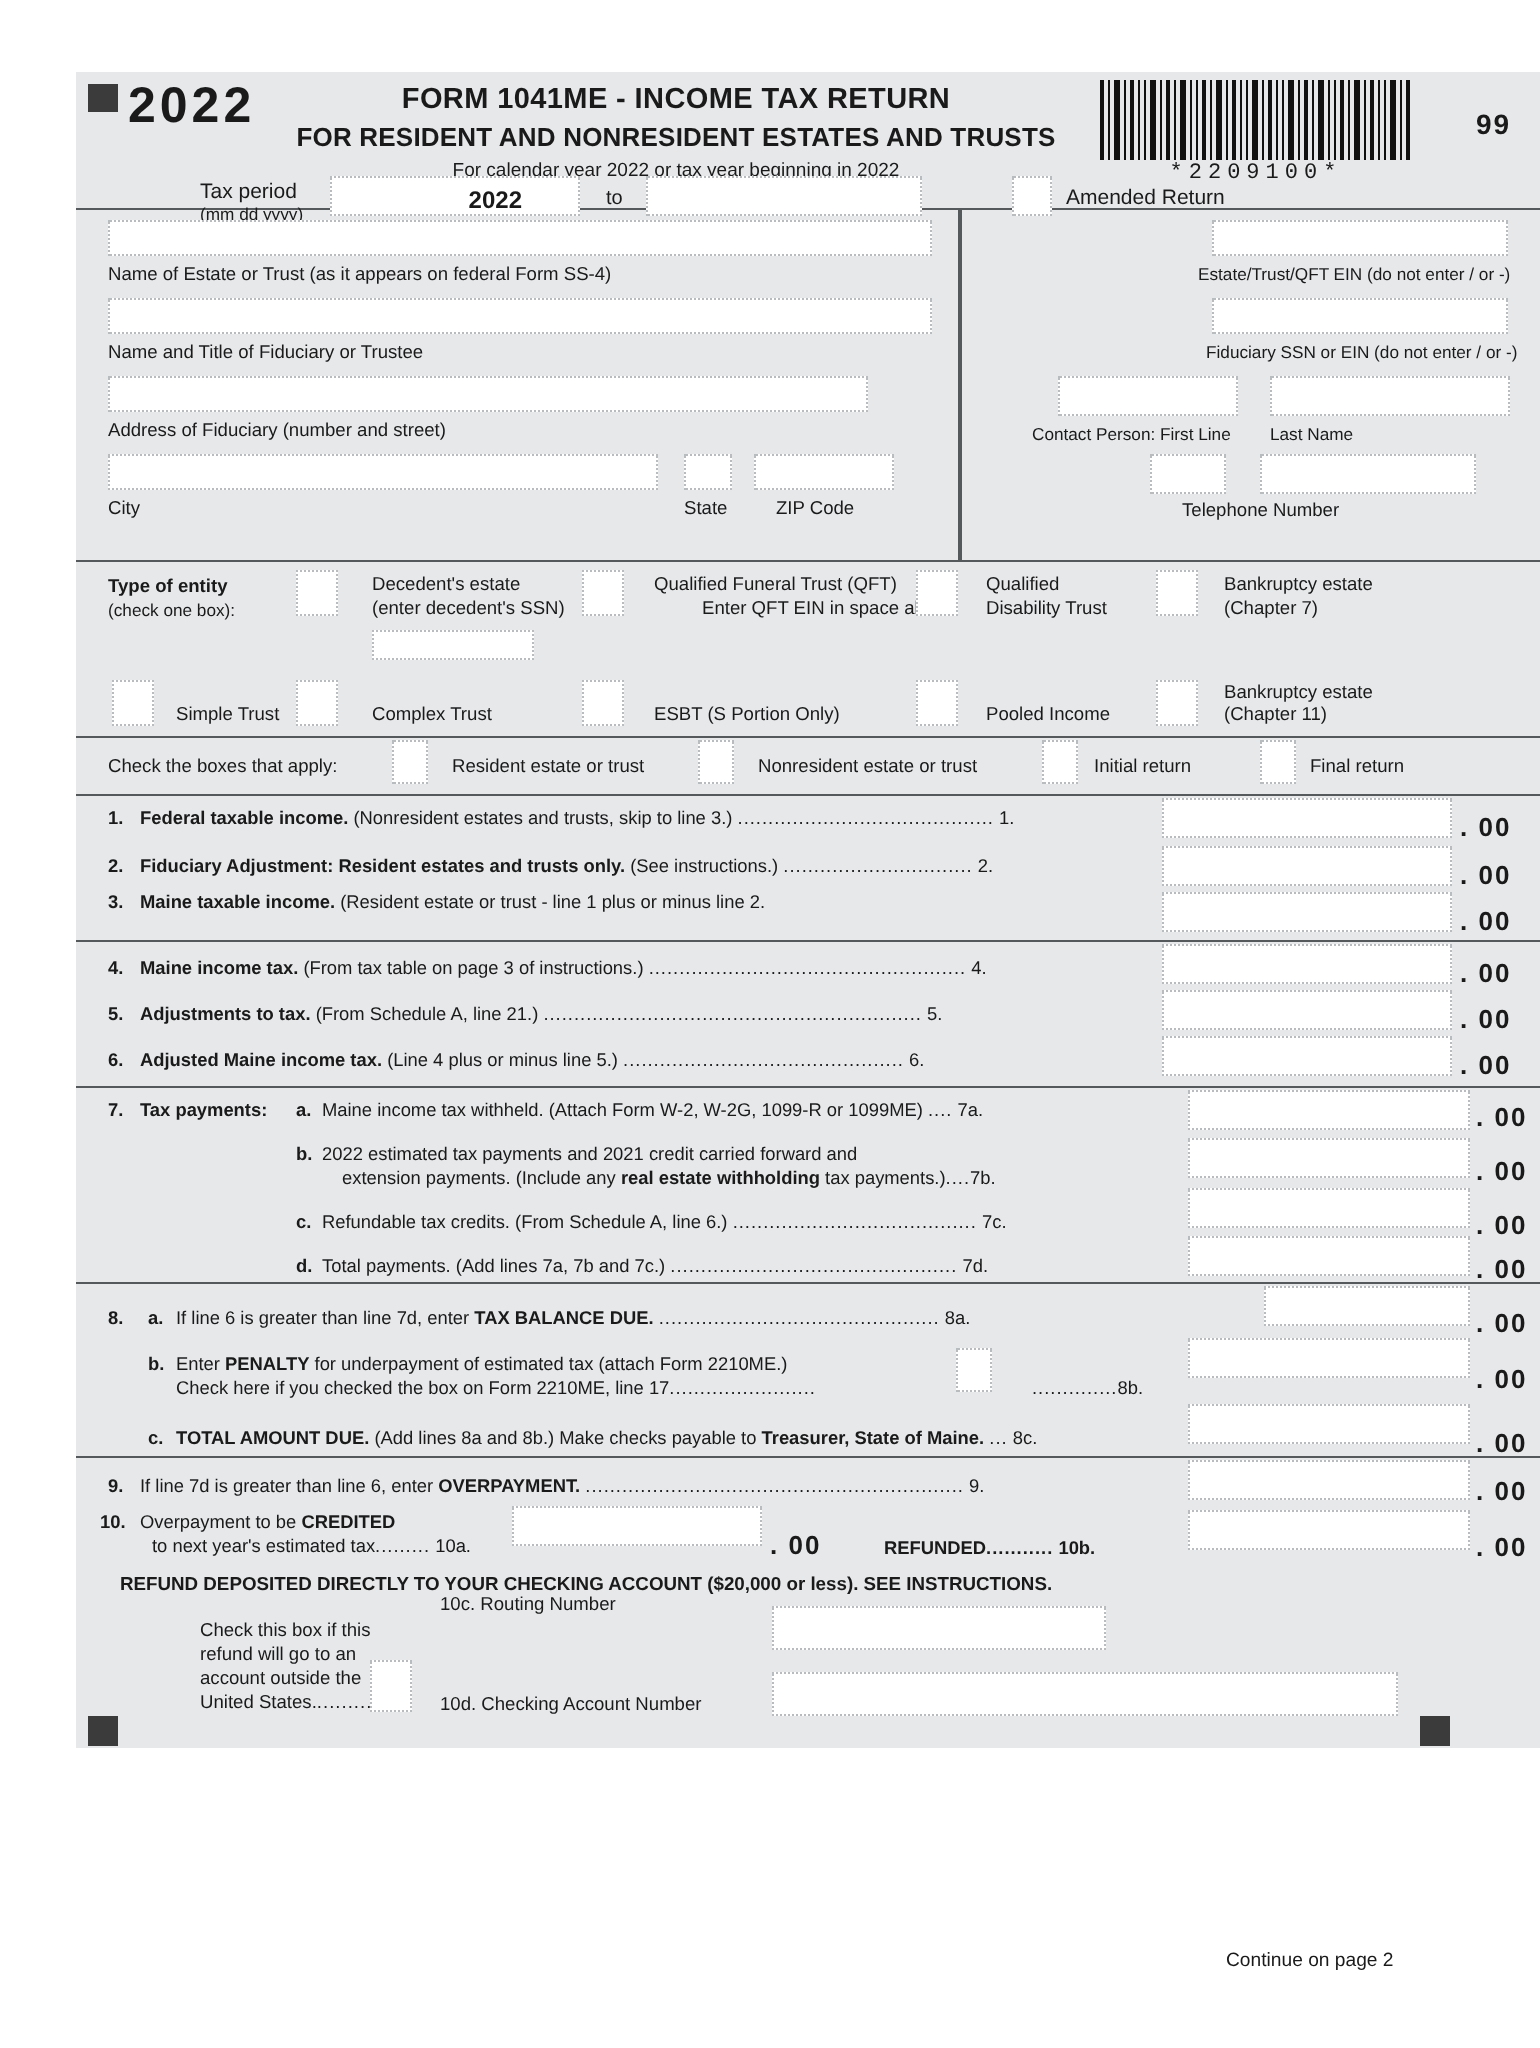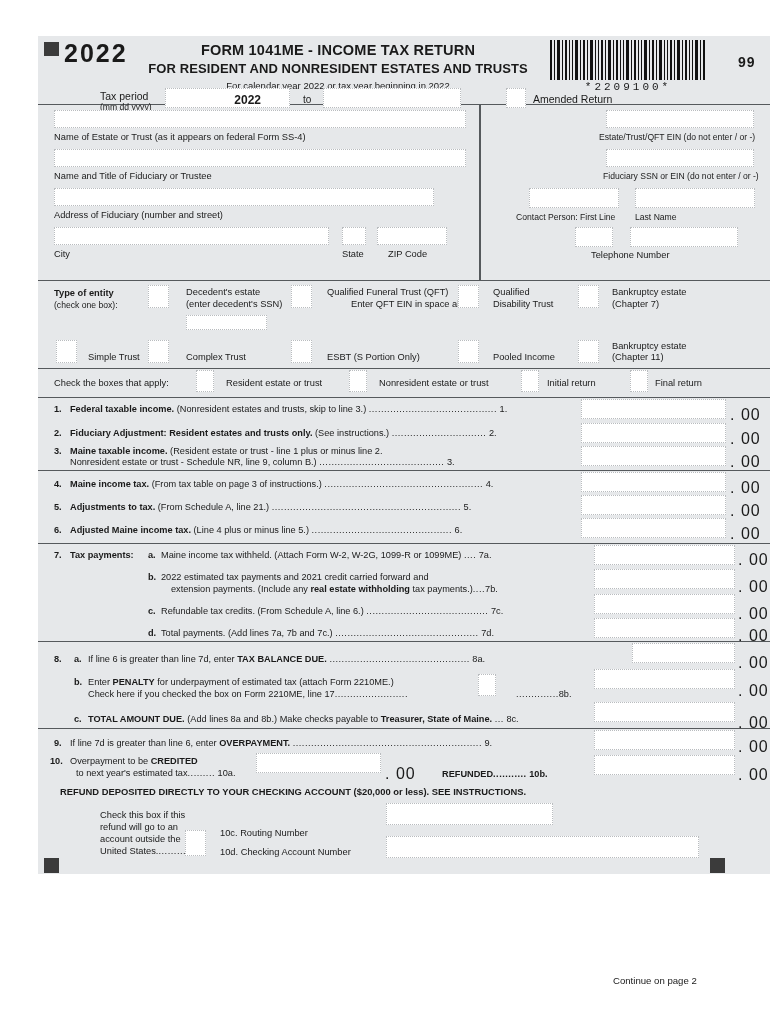--- a/index.html
+++ b/index.html
@@ -22,21 +22,21 @@
   .h2{position:absolute;left:60px;top:25px;width:480px;text-align:center;font-size:13px;font-weight:bold;letter-spacing:.1px;}
   .h3{position:absolute;left:100px;top:44px;width:400px;text-align:center;font-size:9.5px;}
   .bc{position:absolute;left:510px;top:4px;width:160px;height:40px;}
   .bcn{position:absolute;left:510px;top:45px;width:160px;text-align:center;font-size:11px;letter-spacing:3px;font-family:"Liberation Mono",monospace;}
   .n99{position:absolute;left:700px;top:18px;font-size:14px;font-weight:bold;letter-spacing:1px;}
 
   
   .lbl{font-size:8.6px;}
   .lbl2{font-size:9.3px;}
   .line-txt{font-size:9.2px;}
-  .money{position:absolute;font-size:16px;font-weight:normal;letter-spacing:1px;}
+  .money{position:absolute;font-size:13px;font-weight:bold;letter-spacing:1px;}
 </style>
 </head>
 <body>
 
 <div class="page">
 
   <div class="form">
 
     <div class="sec hdr">
       <div class="sq" style="left:6px;top:6px;width:15px;height:14px;"></div>
@@ -214,25 +214,20 @@
         <span>2.</span>
       </div>
       <div class="fld" style="left:543px;top:25px;width:145px;height:20px;"></div>
       <div class="money" style="left:692px;top:32px;">. 00</div>
 
       <div class="t line-txt" style="left:16px;top:48px;font-weight:bold;">3.</div>
       <div class="t line-txt" style="left:32px;top:48px;">
         <span class="b">Maine taxable income.</span>
         <span>(Resident estate or trust - line 1 plus or minus line 2.</span>
       </div>
-      <div class="t line-txt" style="left:32px;top:59px;">
-        <span>Nonresident estate or trust - Schedule NR, line 9, column B.)</span>
-        <span class="dots"> .........................................</span>
-        <span>3.</span>
-      </div>
       <div class="fld" style="left:543px;top:48px;width:145px;height:20px;"></div>
       <div class="money" style="left:692px;top:55px;">. 00</div>
     </div>
 
     <div class="sec" style="height:72px;">
       <div class="t line-txt" style="left:16px;top:8px;font-weight:bold;">4.</div>
       <div class="t line-txt" style="left:32px;top:8px;">
         <span class="b">Maine income tax.</span>
         <span>(From tax table on page 3 of instructions.)</span>
         <span class="dots"> ....................................................</span>
@@ -366,21 +361,21 @@
       <div class="t line-txt b" style="left:22px;top:57px;font-size:9.4px;">REFUND DEPOSITED DIRECTLY TO YOUR CHECKING ACCOUNT ($20,000 or less). SEE INSTRUCTIONS.</div>
 
       <div class="t lbl2" style="left:62px;top:81px;">Check this box if this</div>
       <div class="t lbl2" style="left:62px;top:93px;">refund will go to an</div>
       <div class="t lbl2" style="left:62px;top:105px;">account outside the</div>
       <div class="t lbl2" style="left:62px;top:117px;">
         <span>United States.</span><span class="dots">..............</span>
       </div>
       <div class="cbx" style="left:147px;top:101px;width:21px;height:26px;"></div>
 
-      <div class="t lbl2" style="left:182px;top:99px;text-align:center;">10c. Routing Number</div>
+      <div class="t lbl2" style="left:182px;top:68px;text-align:center;">10c. Routing Number</div>
       <div class="fld" style="left:348px;top:74px;width:167px;height:22px;"></div>
 
       <div class="t lbl2" style="left:182px;top:118px;">10d. Checking Account Number</div>
       <div class="fld" style="left:348px;top:107px;width:313px;height:22px;"></div>
 
       <div class="sq" style="left:6px;top:129px;width:15px;height:15px;"></div>
       <div class="sq" style="left:672px;top:129px;width:15px;height:15px;"></div>
     </div>
 
   </div>

